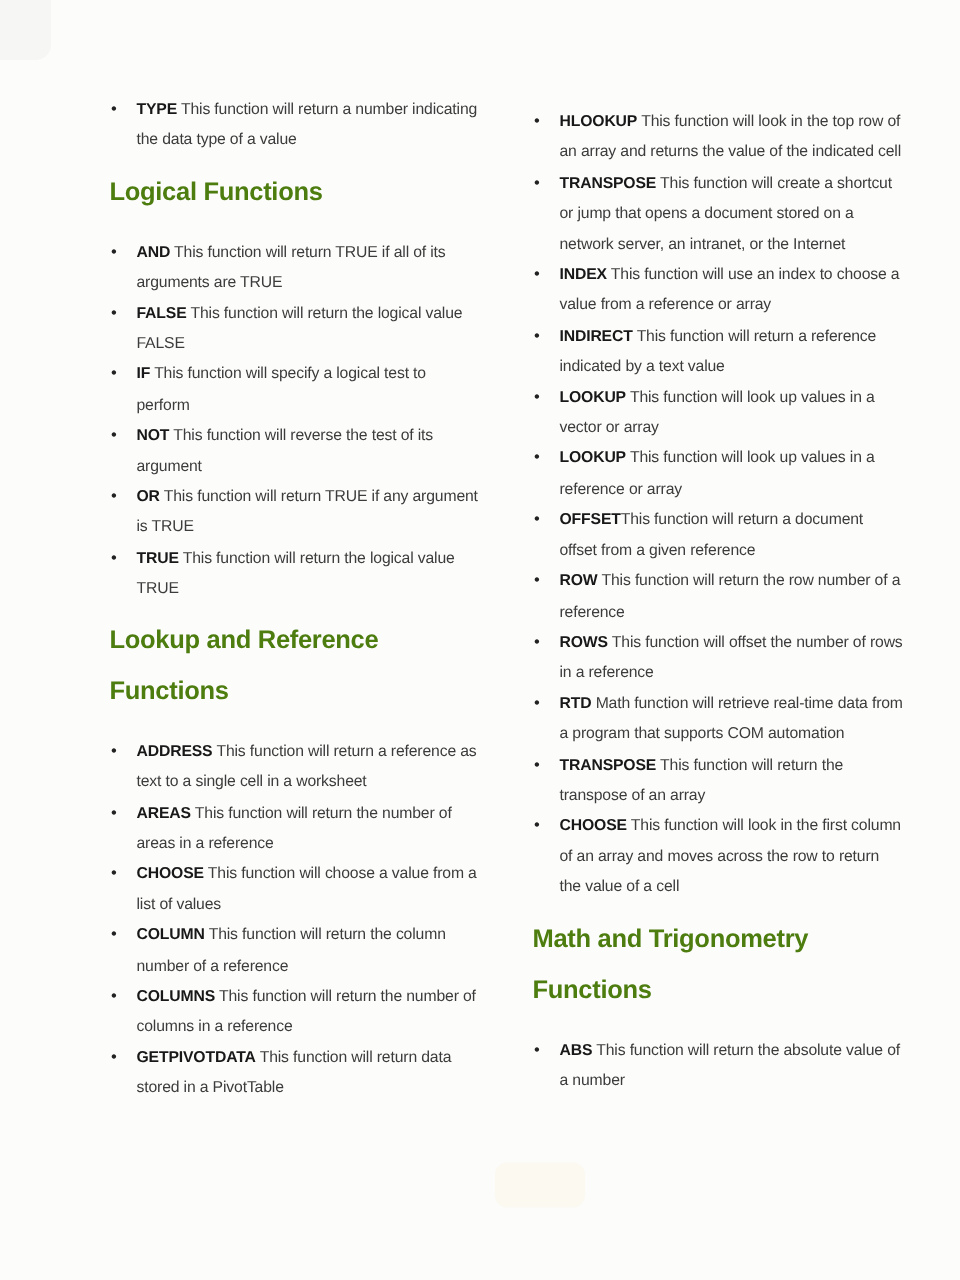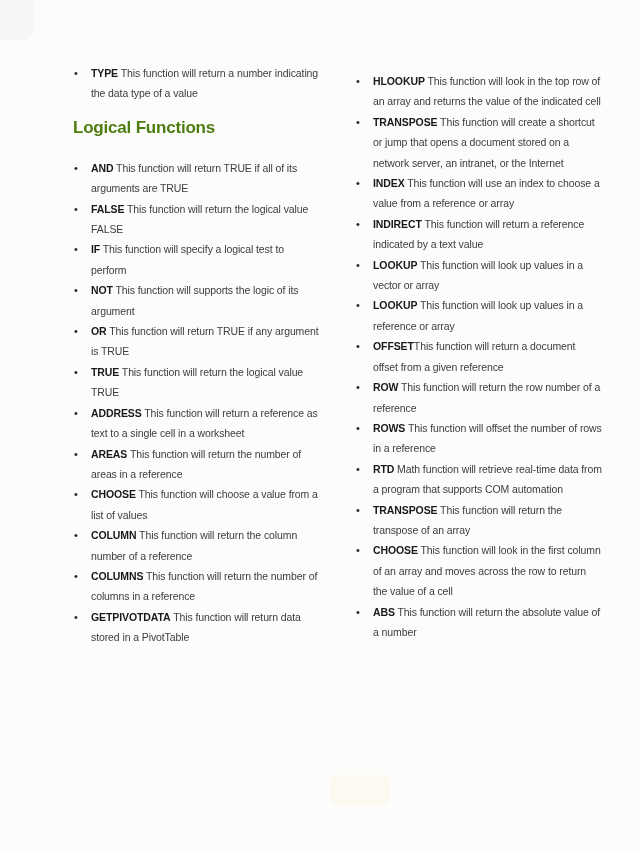--- a/index.html
+++ b/index.html
@@ -86,24 +86,25 @@
   <div class="artifact-bm"></div>
   <div class="col col-left">
       <ul class="function-list">
         <li class="function-item"><span class="bullet-icon">•</span><span class="function-name">TYPE</span><span> This function will return a number indicating the data type of a value</span></li>
       </ul>
       <h2 class="section-heading">Logical Functions</h2>
       <ul class="function-list">
         <li class="function-item"><span class="bullet-icon">•</span><span class="function-name">AND</span><span> This function will return TRUE if all of its arguments are TRUE</span></li>
         <li class="function-item"><span class="bullet-icon">•</span><span class="function-name">FALSE</span><span> This function will return the logical value FALSE</span></li>
         <li class="function-item"><span class="bullet-icon">•</span><span class="function-name">IF</span><span> This function will specify a logical test to perform</span></li>
-        <li class="function-item"><span class="bullet-icon">•</span><span class="function-name">NOT</span><span> This function will supports the logic of its argument</span></li>
+        <li class="function-item"><span class="bullet-icon">•</span><span class="function-name">NOT</span><span> This function will reverse the test of its argument</span></li>
         <li class="function-item"><span class="bullet-icon">•</span><span class="function-name">OR</span><span> This function will return TRUE if any argument is TRUE</span></li>
         <li class="function-item"><span class="bullet-icon">•</span><span class="function-name">TRUE</span><span> This function will return the logical value TRUE</span></li>
       </ul>
+      <h2 class="section-heading">Lookup and Reference Functions</h2>
       <ul class="function-list">
         <li class="function-item"><span class="bullet-icon">•</span><span class="function-name">ADDRESS</span><span> This function will return a reference as text to a single cell in a worksheet</span></li>
         <li class="function-item"><span class="bullet-icon">•</span><span class="function-name">AREAS</span><span> This function will return the number of areas in a reference</span></li>
         <li class="function-item"><span class="bullet-icon">•</span><span class="function-name">CHOOSE</span><span> This function will choose a value from a list of values</span></li>
         <li class="function-item"><span class="bullet-icon">•</span><span class="function-name">COLUMN</span><span> This function will return the column number of a reference</span></li>
         <li class="function-item"><span class="bullet-icon">•</span><span class="function-name">COLUMNS</span><span> This function will return the number of columns in a reference</span></li>
         <li class="function-item"><span class="bullet-icon">•</span><span class="function-name">GETPIVOTDATA</span><span> This function will return data stored in a PivotTable</span></li>
       </ul>
     </div>
   <div class="col col-right">
@@ -114,17 +115,18 @@
         <li class="function-item"><span class="bullet-icon">•</span><span class="function-name">INDIRECT</span><span> This function will return a reference indicated by a text value</span></li>
         <li class="function-item"><span class="bullet-icon">•</span><span class="function-name">LOOKUP</span><span> This function will look up values in a vector or array</span></li>
         <li class="function-item"><span class="bullet-icon">•</span><span class="function-name">LOOKUP</span><span> This function will look up values in a reference or array</span></li>
         <li class="function-item"><span class="bullet-icon">•</span><span class="function-name">OFFSET</span><span>This function will return a document offset from a given reference</span></li>
         <li class="function-item"><span class="bullet-icon">•</span><span class="function-name">ROW</span><span> This function will return the row number of a reference</span></li>
         <li class="function-item"><span class="bullet-icon">•</span><span class="function-name">ROWS</span><span> This function will offset the number of rows in a reference</span></li>
         <li class="function-item"><span class="bullet-icon">•</span><span class="function-name">RTD</span><span> Math function will retrieve real-time data from a program that supports COM automation</span></li>
         <li class="function-item"><span class="bullet-icon">•</span><span class="function-name">TRANSPOSE</span><span> This function will return the transpose of an array</span></li>
         <li class="function-item"><span class="bullet-icon">•</span><span class="function-name">CHOOSE</span><span> This function will look in the first column of an array and moves across the row to return the value of a cell</span></li>
       </ul>
+      <h2 class="section-heading">Math and Trigonometry Functions</h2>
       <ul class="function-list">
         <li class="function-item"><span class="bullet-icon">•</span><span class="function-name">ABS</span><span> This function will  return the absolute value of a number</span></li>
       </ul>
     </div>
 </div>
 
 </body></html>

